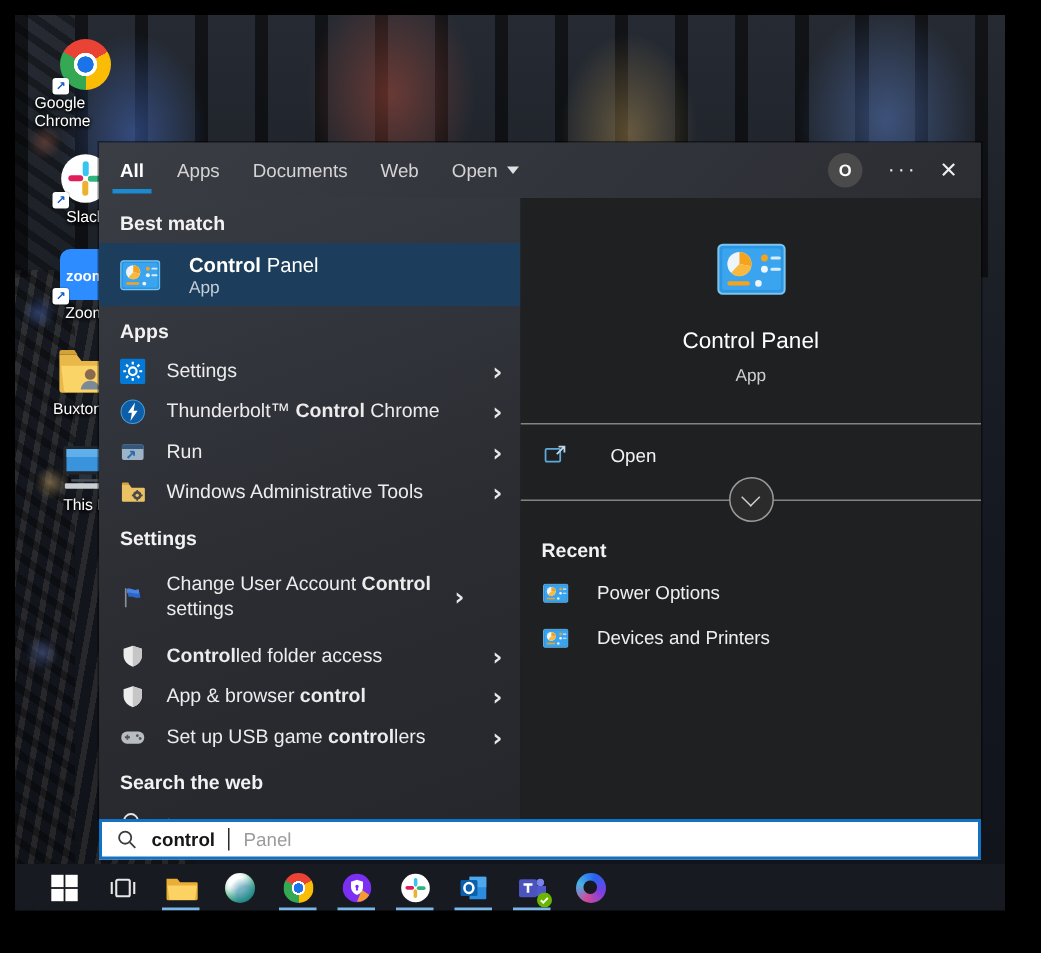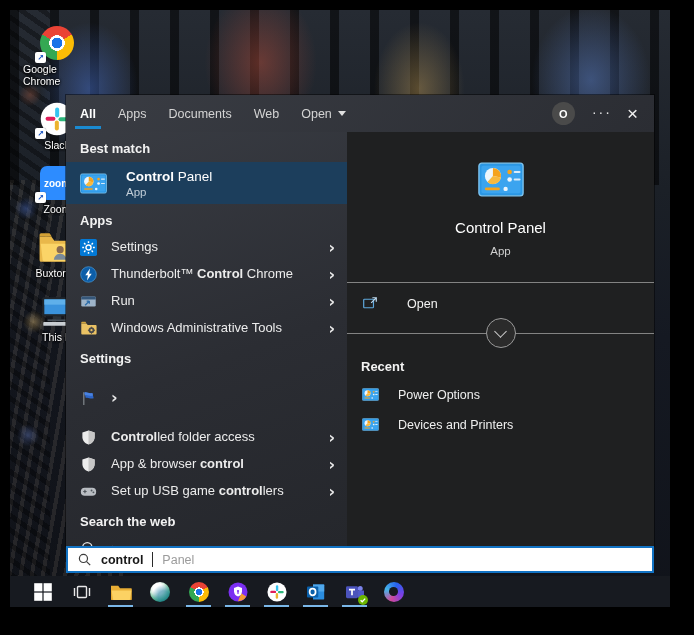--- a/index.html
+++ b/index.html
@@ -97,21 +97,21 @@
   .pv-div{height:1px;background:#838383;flex:0 0 1px}
   .pv-div1{margin-top:25px}
   .open-row{display:flex;align-items:center;gap:28px;padding:12px 15px;font-size:12.5px;color:#f2f2f2}
   .open-ic{width:17px;height:17px}
   .pv-div2{position:relative;margin-top:9px;overflow:visible}
   .chev-circle{position:absolute;left:50%;top:0;transform:translate(-50%,-50%);width:30px;height:30px;border-radius:50%;
                background:#2b2b2b;border:1.5px solid #9a9a9a;display:flex;align-items:center;justify-content:center;box-sizing:border-box}
   .chev-circle::after{content:"";width:8px;height:8px;border-right:1.8px solid #cfcfcf;border-bottom:1.8px solid #cfcfcf;
                       transform:rotate(45deg);margin-top:-4px}
   .recent-header{padding-top:25px}
-  .recent-row{display:flex;align-items:flex-start;gap:19px;padding:8px 15px;font-size:12.5px;color:#efefef}
+  .recent-row{display:flex;align-items:flex-end;gap:19px;padding:8px 15px;font-size:12.5px;color:#efefef}
   .recent-row .ic{width:17px;height:13px;flex:0 0 17px}
 
   
   .search-box{position:absolute;left:56px;top:536px;width:588px;height:27px;box-sizing:border-box;background:#fff;
               border:2px solid var(--searchBorder);display:flex;align-items:center;padding:0 9px;gap:9px;z-index:6}
   .sb-ic{width:15px;height:15px}
   .sb-typed{font-size:12.5px;color:#161616;font-weight:bold}
   .sb-caret{width:1px;height:15px;background:#2a2a2a}
   .sb-ghost{font-size:12.5px;color:#9b9b9b}
 
@@ -297,20 +297,21 @@
             </div>
             <div class="sec-header">Settings</div>
             <div class="row twoline">
               <span class="ic">
                 <svg viewBox="0 0 20 20">
                   <path d="M4.5 2.5v15" stroke="#8a9096" stroke-width="1.3"></path>
                   <path d="M5.2 3.2c2.8-1.6 5.2 1.8 9.3.2l1.6 6.3c-4.1 1.6-6.5-1.8-9.3-.2z" fill="#2e66c8"></path>
                   <path d="M5.2 3.2c2.8-1.6 5.2 1.8 9.3.2l.8 3.1c-4.1 1.6-6.9-1.7-9.6-.1z" fill="#4a82e0"></path>
                 </svg>
               </span>
+              <span class="lbl"><span>Change User Account </span><span class="b">Control</span><span> settings</span></span>
               <span class="chev">›</span>
             </div>
             <div class="row">
               <span class="ic">
                 <svg viewBox="0 0 20 20">
                   <path d="M10 1.8l7.2 2.3v5.2c0 4.4-3.1 7.6-7.2 8.9-4.1-1.3-7.2-4.5-7.2-8.9V4.1z" fill="#ececec"></path>
                   <path d="M10 1.8l7.2 2.3v5.2c0 4.4-3.1 7.6-7.2 8.9z" fill="#c6c6c6"></path>
                 </svg>
               </span>
               <span class="lbl"><span class="b">Control</span><span>led folder access</span></span>

